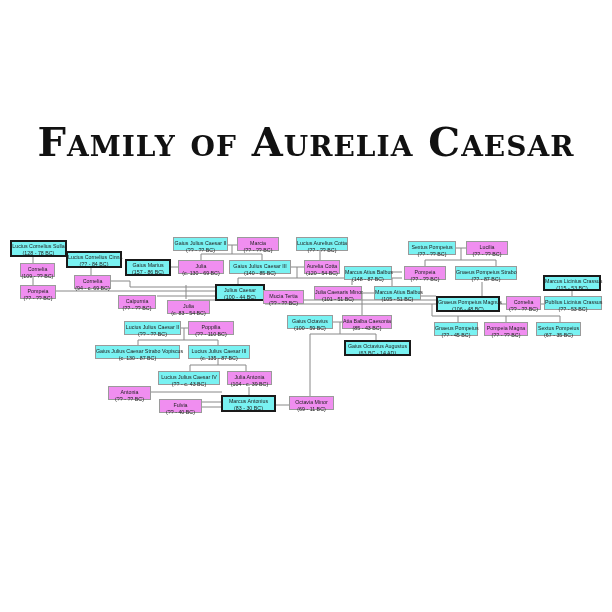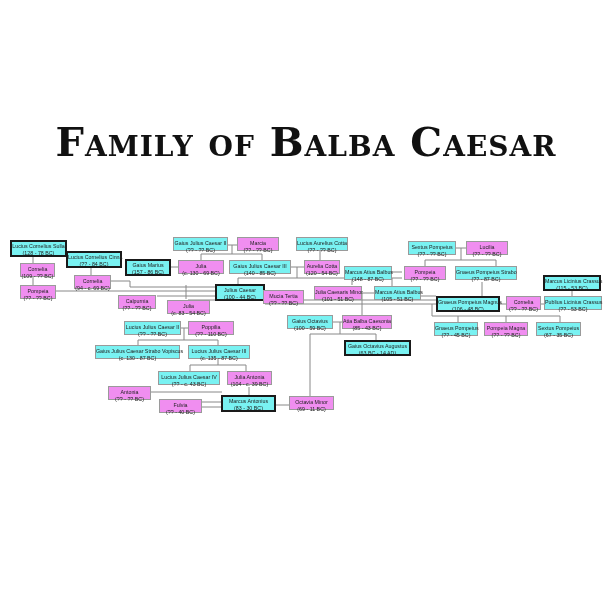--- a/index.html
+++ b/index.html
@@ -16,21 +16,21 @@
     border:1px solid #9a9a9a;
   }
   .node.m { background:#79f2f2; }
   .node.f { background:#f08ef0; }
   .node.key { border:2px solid #1a1a1a; padding-top:1px; }
   .node span { display:block; white-space:nowrap; }
 </style>
 </head>
 <body>
 
-<div class="title">Family of Balba Caesar</div>
+<div class="title">Family of Aurelia Caesar</div>
 
 <svg class="lines" viewBox="0 0 612 612">
   <g stroke="#888" stroke-width="1" fill="none">
 
     <line x1="33" y1="257" x2="33" y2="264"></line>
     <line x1="33" y1="276" x2="33" y2="285"></line>
 
     <line x1="91" y1="268" x2="91" y2="275"></line>
 
     <line x1="56" y1="291" x2="215" y2="291"></line>

